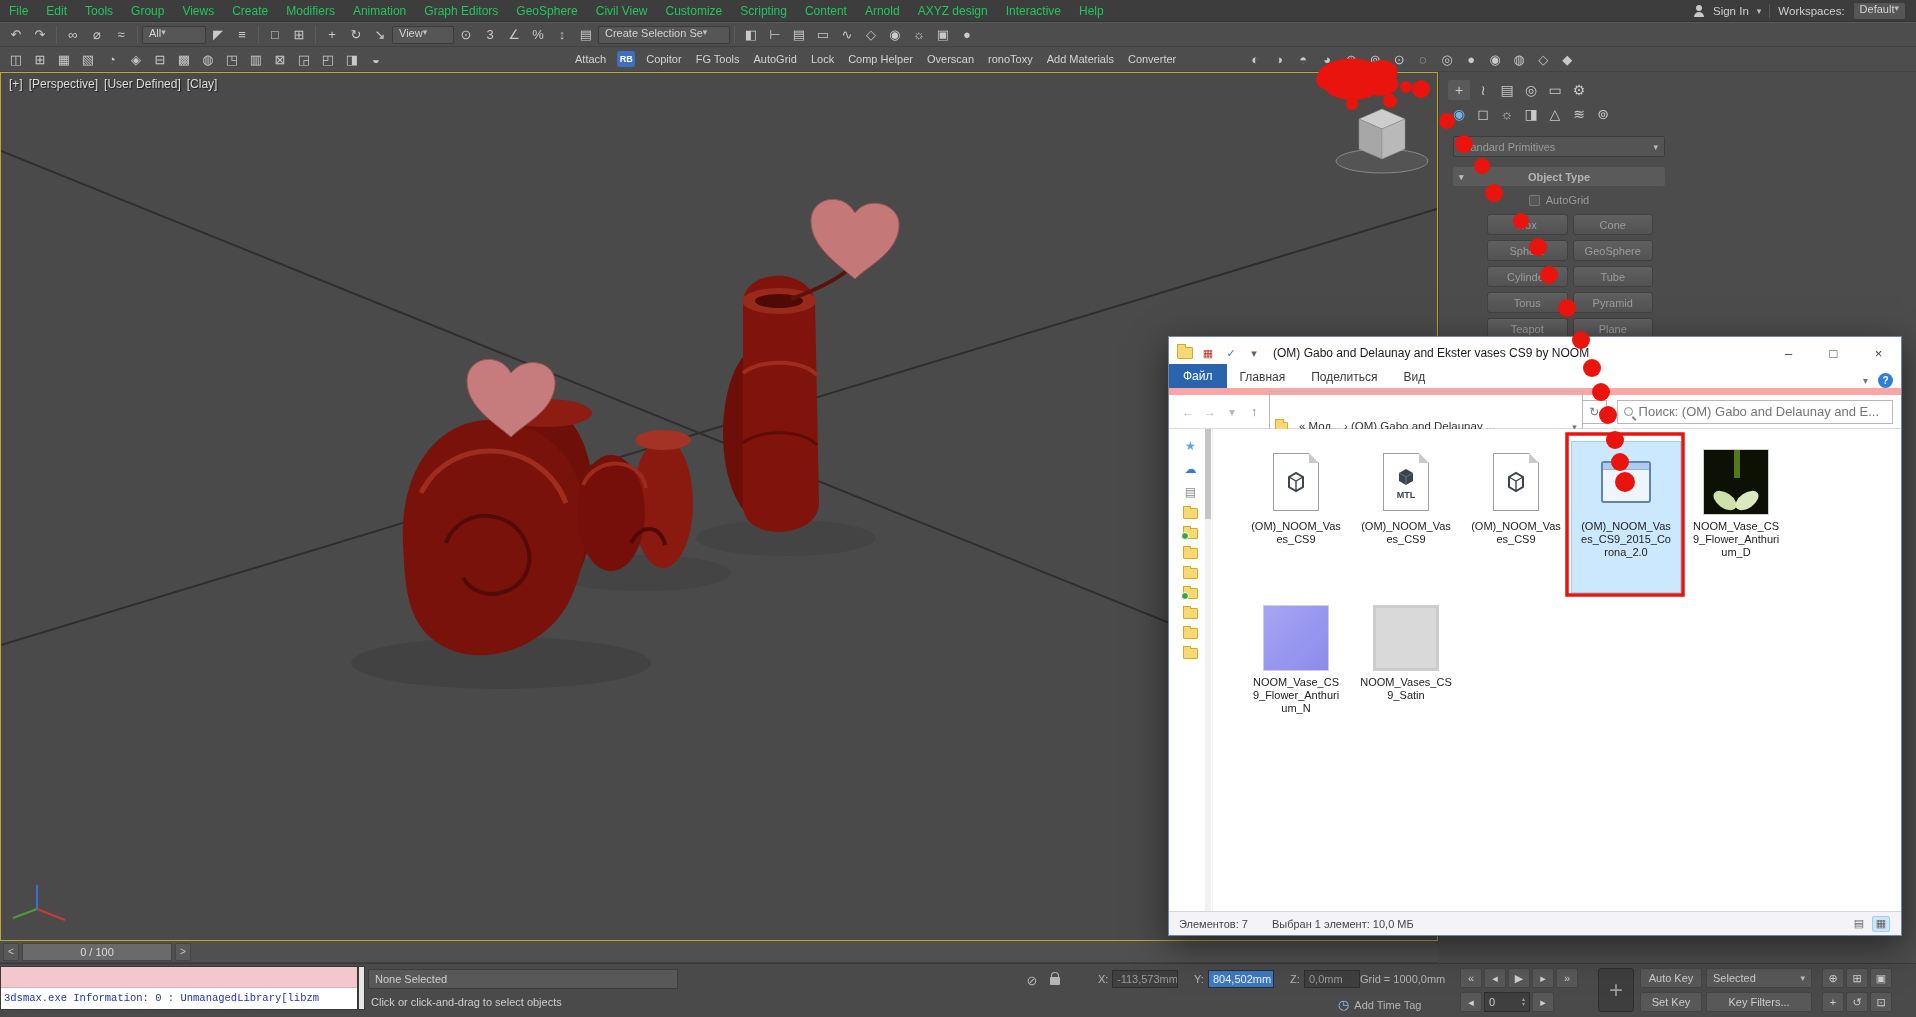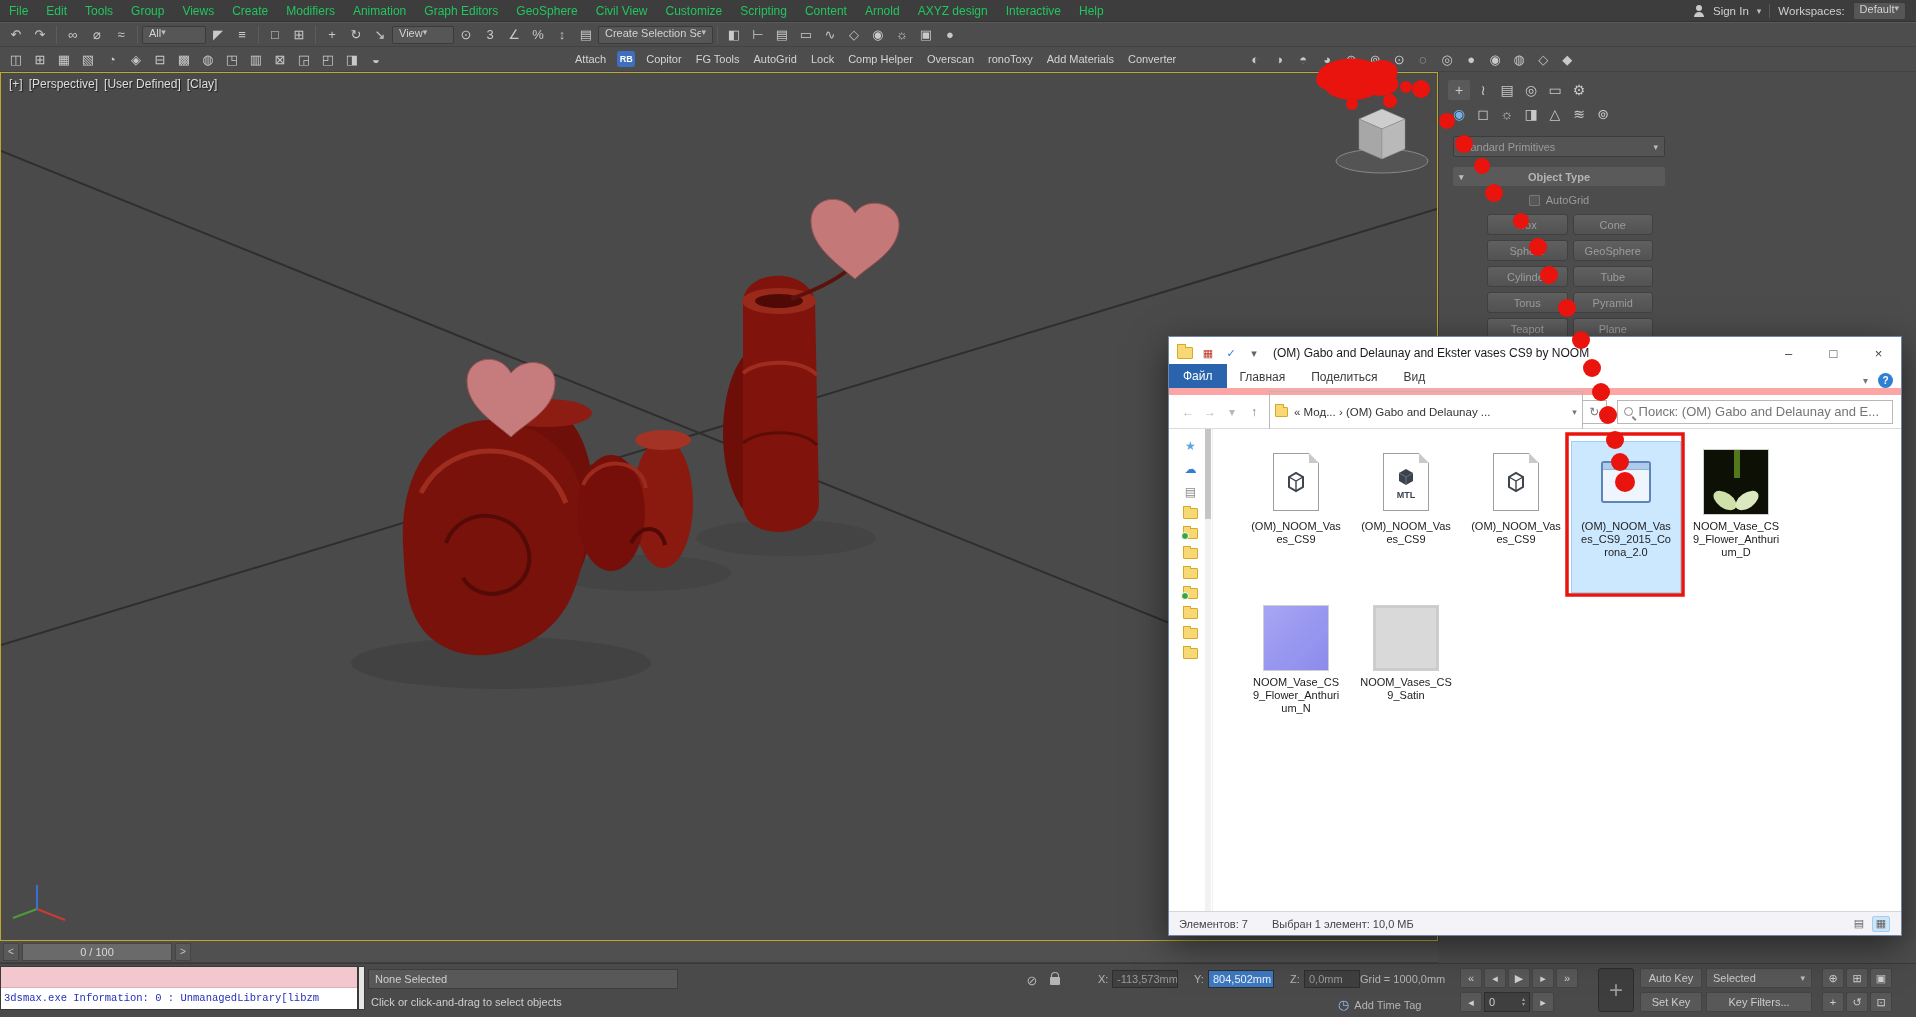--- a/index.html
+++ b/index.html
@@ -131,22 +131,22 @@
   .ex-tabs span { padding:4px 13px; font-size:12px; color:#3b3b3b;}
   .ex-tabs span:first-child { background:#2a64ad; color:#fff; padding:5px 14px;}
   .ex-tabs-right { position:absolute; right:8px; top:36px; display:flex; gap:10px; align-items:center;}
   .chev { color:#777; font-size:10px;}
   .help-circ { width:15px; height:15px; border-radius:50%; background:#2f7fd3; color:#fff; font-size:10px;
     display:flex; align-items:center; justify-content:center; font-weight:bold;}
   .ex-address { position:absolute; left:0; top:58px; width:100%; height:34px; background:#fff;
     border-bottom:1px solid #dcdcdc; display:flex; align-items:center; padding:0 8px;}
   .ex-address .icn { color:#777; font-size:12px; width:20px;}
   .ex-address .icn.dim { color:#b8b8b8;}
-  .addr-box { width:318px; height:42px; border:1px solid #b8b8b8; display:flex; align-items:center;
-    padding:0 5px; margin-left:4px; }
+  .addr-box { width:318px; height:42px; border:1px solid #b8b8b8; display:flex; align-items:flex-end;
+    padding:0 5px; margin-left:4px; gap:5px;}
   .addr-text { font-size:11.5px; color:#333; white-space:nowrap; overflow:hidden;}
   .addr-box .caret { margin-left:auto; color:#777;}
   .refresh-box { width:24px; height:24px; border:1px solid #b8b8b8; border-left:none; display:flex;
     align-items:center; justify-content:center; color:#555; font-size:12px;}
   .search-box { margin-left:10px; width:280px; height:24px; border:1px solid #b8b8b8; display:flex;
     align-items:center; padding:0 6px; gap:6px;}
   .mag { width:9px; height:9px; border:1.5px solid #888; border-radius:50%; position:relative; flex:none;}
   .mag::after { content:""; position:absolute; left:8px; top:8px; width:5px; height:1.5px; background:#888;
     transform:rotate(45deg); transform-origin:0 0;}
   .search-box input { border:none; outline:none; font-size:13px; color:#555; width:100%;
@@ -274,21 +274,21 @@
       <span class="caret">▾</span>
     </span>
     <span style="display:flex">
         <span class="icn">⊙</span>
         <span class="icn">3</span>
         <span class="icn">∠</span>
         <span class="icn">%</span>
         <span class="icn">↕</span>
         <span class="icn">▤</span>
       </span>
-    <span class="combo" style="width:115px">
+    <span class="combo" style="width:132px">
       <span style="white-space:nowrap;overflow:hidden">Create Selection Se</span>
       <span class="caret">▾</span>
     </span>
     <span class="sep"></span>
     <span style="display:flex">
         <span class="icn">◧</span>
         <span class="icn">⊢</span>
         <span class="icn">▤</span>
         <span class="icn">▭</span>
         <span class="icn">∿</span>

